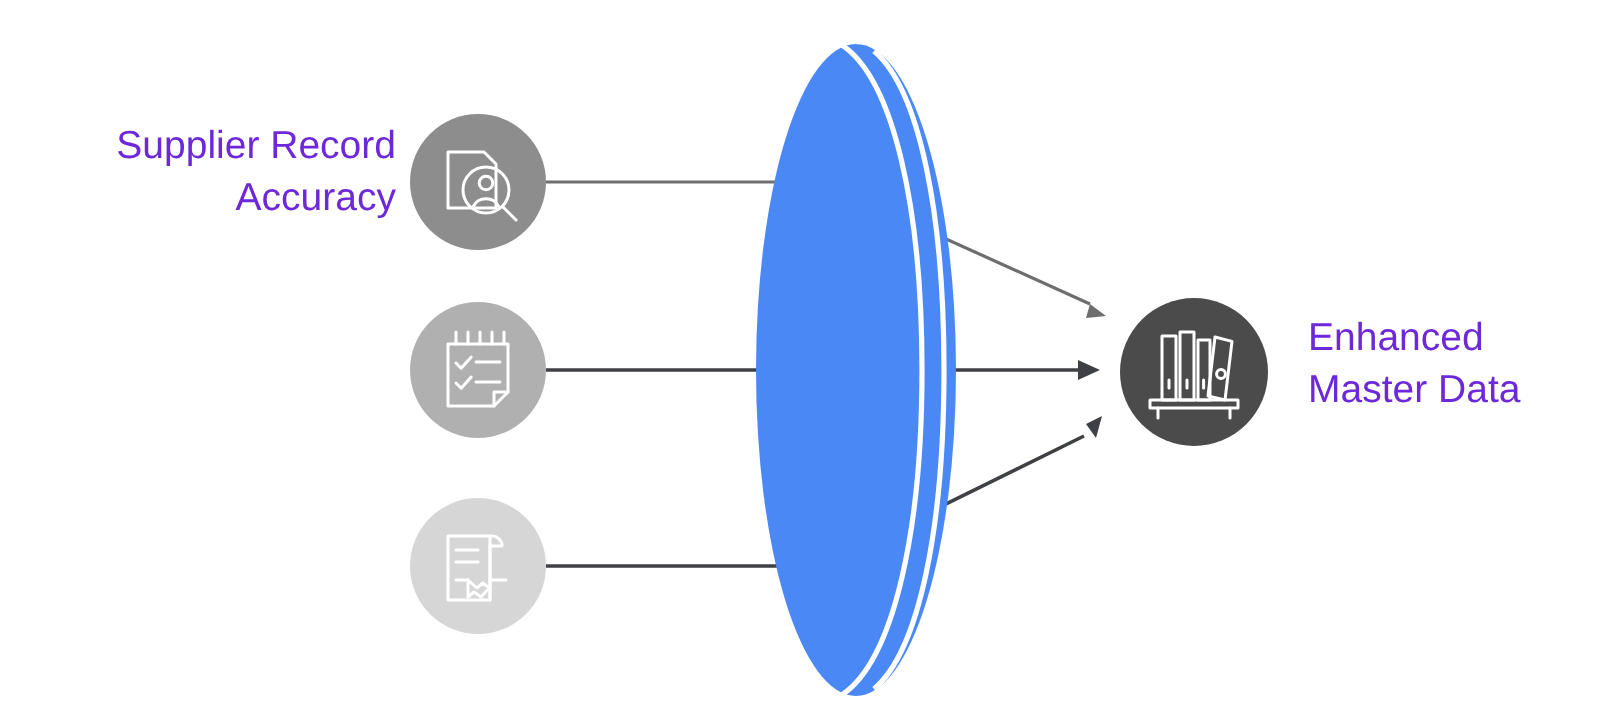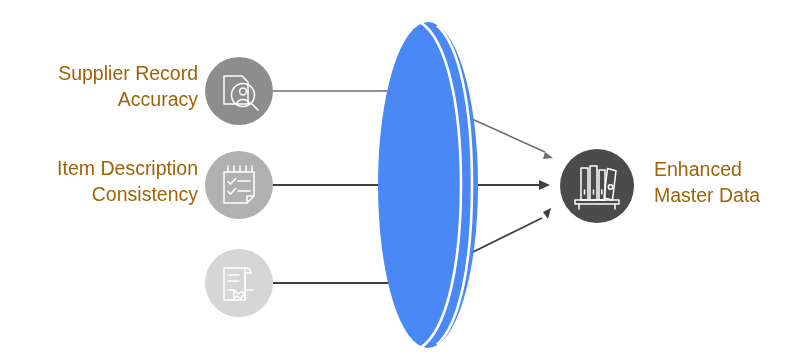--- a/index.html
+++ b/index.html
@@ -17,21 +17,21 @@
   }
   .diagram-svg {
     position: absolute;
     top: 0;
     left: 0;
     width: 800px;
     height: 364px;
   }
   .label-text {
     position: absolute;
-    color: #a16207;
+    color: #6d28d9;
     font-size: 19.5px;
     line-height: 26px;
     font-family: "Liberation Sans", sans-serif;
     white-space: pre-line;
   }
   #label-supplier-record {
     left: 0;
     width: 198px;
     top: 60px;
     text-align: right;
@@ -126,20 +126,18 @@
         <path d="M575,200 h44 v4 h-44 z"></path>
         <path d="M579,204 v5 M615,204 v5"></path>
       </g>
     </g>
 
   </svg>
 
   <div class="label-text" id="label-supplier-record">Supplier Record
 Accuracy</div>
 
-  <div class="label-text" id="label-item-description">Item Description
-Consistency</div>
 
 
   <div class="label-text" id="label-enhanced-master">Enhanced
 Master Data</div>
 
 </div>
 
 </body></html>

